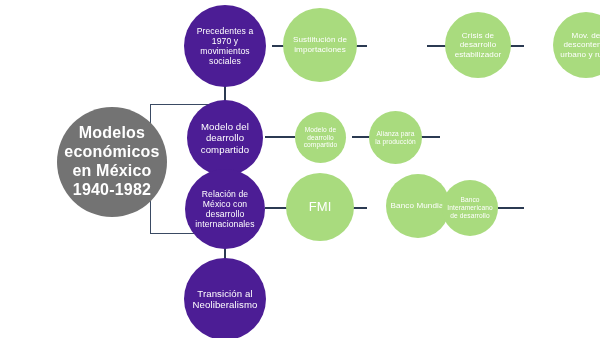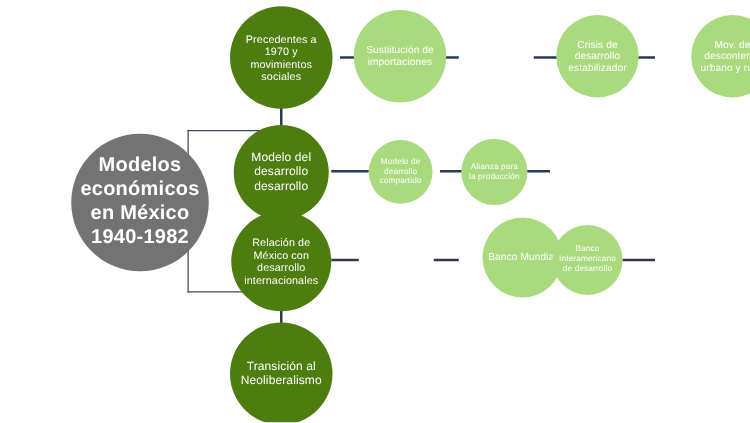--- a/index.html
+++ b/index.html
@@ -37,21 +37,21 @@
     overflow-wrap: break-word;
     hyphens: none;
   }
   .node.root {
     background: #737373;
     font-size: 16px;
     letter-spacing: 0.2px;
     font-weight: bold;
   }
   .node.branch {
-    background: #4d7c0f;
+    background: #4c1d95;
     font-size: 8.6px;
     letter-spacing: 0.1px;
   }
   .node.branch.big-text {
     font-size: 9.6px;
   }
   .node.leaf {
     background: #a9db7e;
     font-size: 8.1px;
     letter-spacing: 0.1px;
@@ -107,21 +107,21 @@
 
   <div class="node root" style="left:57px; top:107px; width:110px; height:110px;">
     <span class="label">Modelos económicos en México 1940-1982</span>
   </div>
 
   <div class="node branch" style="left:184px; top:5px; width:82px; height:82px;">
     <span class="label">Precedentes a 1970 y movimientos sociales</span>
   </div>
 
   <div class="node branch big-text" style="left:187px; top:100px; width:76px; height:76px;">
-    <span class="label">Modelo del desarrollo desarrollo</span>
+    <span class="label">Modelo del dearrollo compartido</span>
   </div>
 
   <div class="node branch" style="left:185px; top:169px; width:80px; height:80px;">
     <span class="label">Relación de México con desarrollo internacionales</span>
   </div>
 
   <div class="node branch big-text" style="left:184px; top:258px; width:82px; height:82px;">
     <span class="label">Transición al Neoliberalismo</span>
   </div>
 
@@ -139,20 +139,23 @@
   </div>
 
   <div class="node leaf small" style="left:295px; top:112px; width:51px; height:51px;">
     <span class="label">Modelo de dearrollo compartido</span>
   </div>
 
   <div class="node leaf small" style="left:369px; top:111px; width:53px; height:53px;">
     <span class="label">Alianza para la producción</span>
   </div>
 
+  <div class="node leaf fmi" style="left:286px; top:173px; width:68px; height:68px;">
+    <span class="label">FMI</span>
+  </div>
 
   <div class="node leaf" style="left:386px; top:174px; width:64px; height:64px;">
     <span class="label">Banco Mundial</span>
   </div>
 
   <div class="node leaf small" style="left:442px; top:180px; width:56px; height:56px;">
     <span class="label">Banco Interamericano de desarrollo</span>
   </div>
 
 </div>

